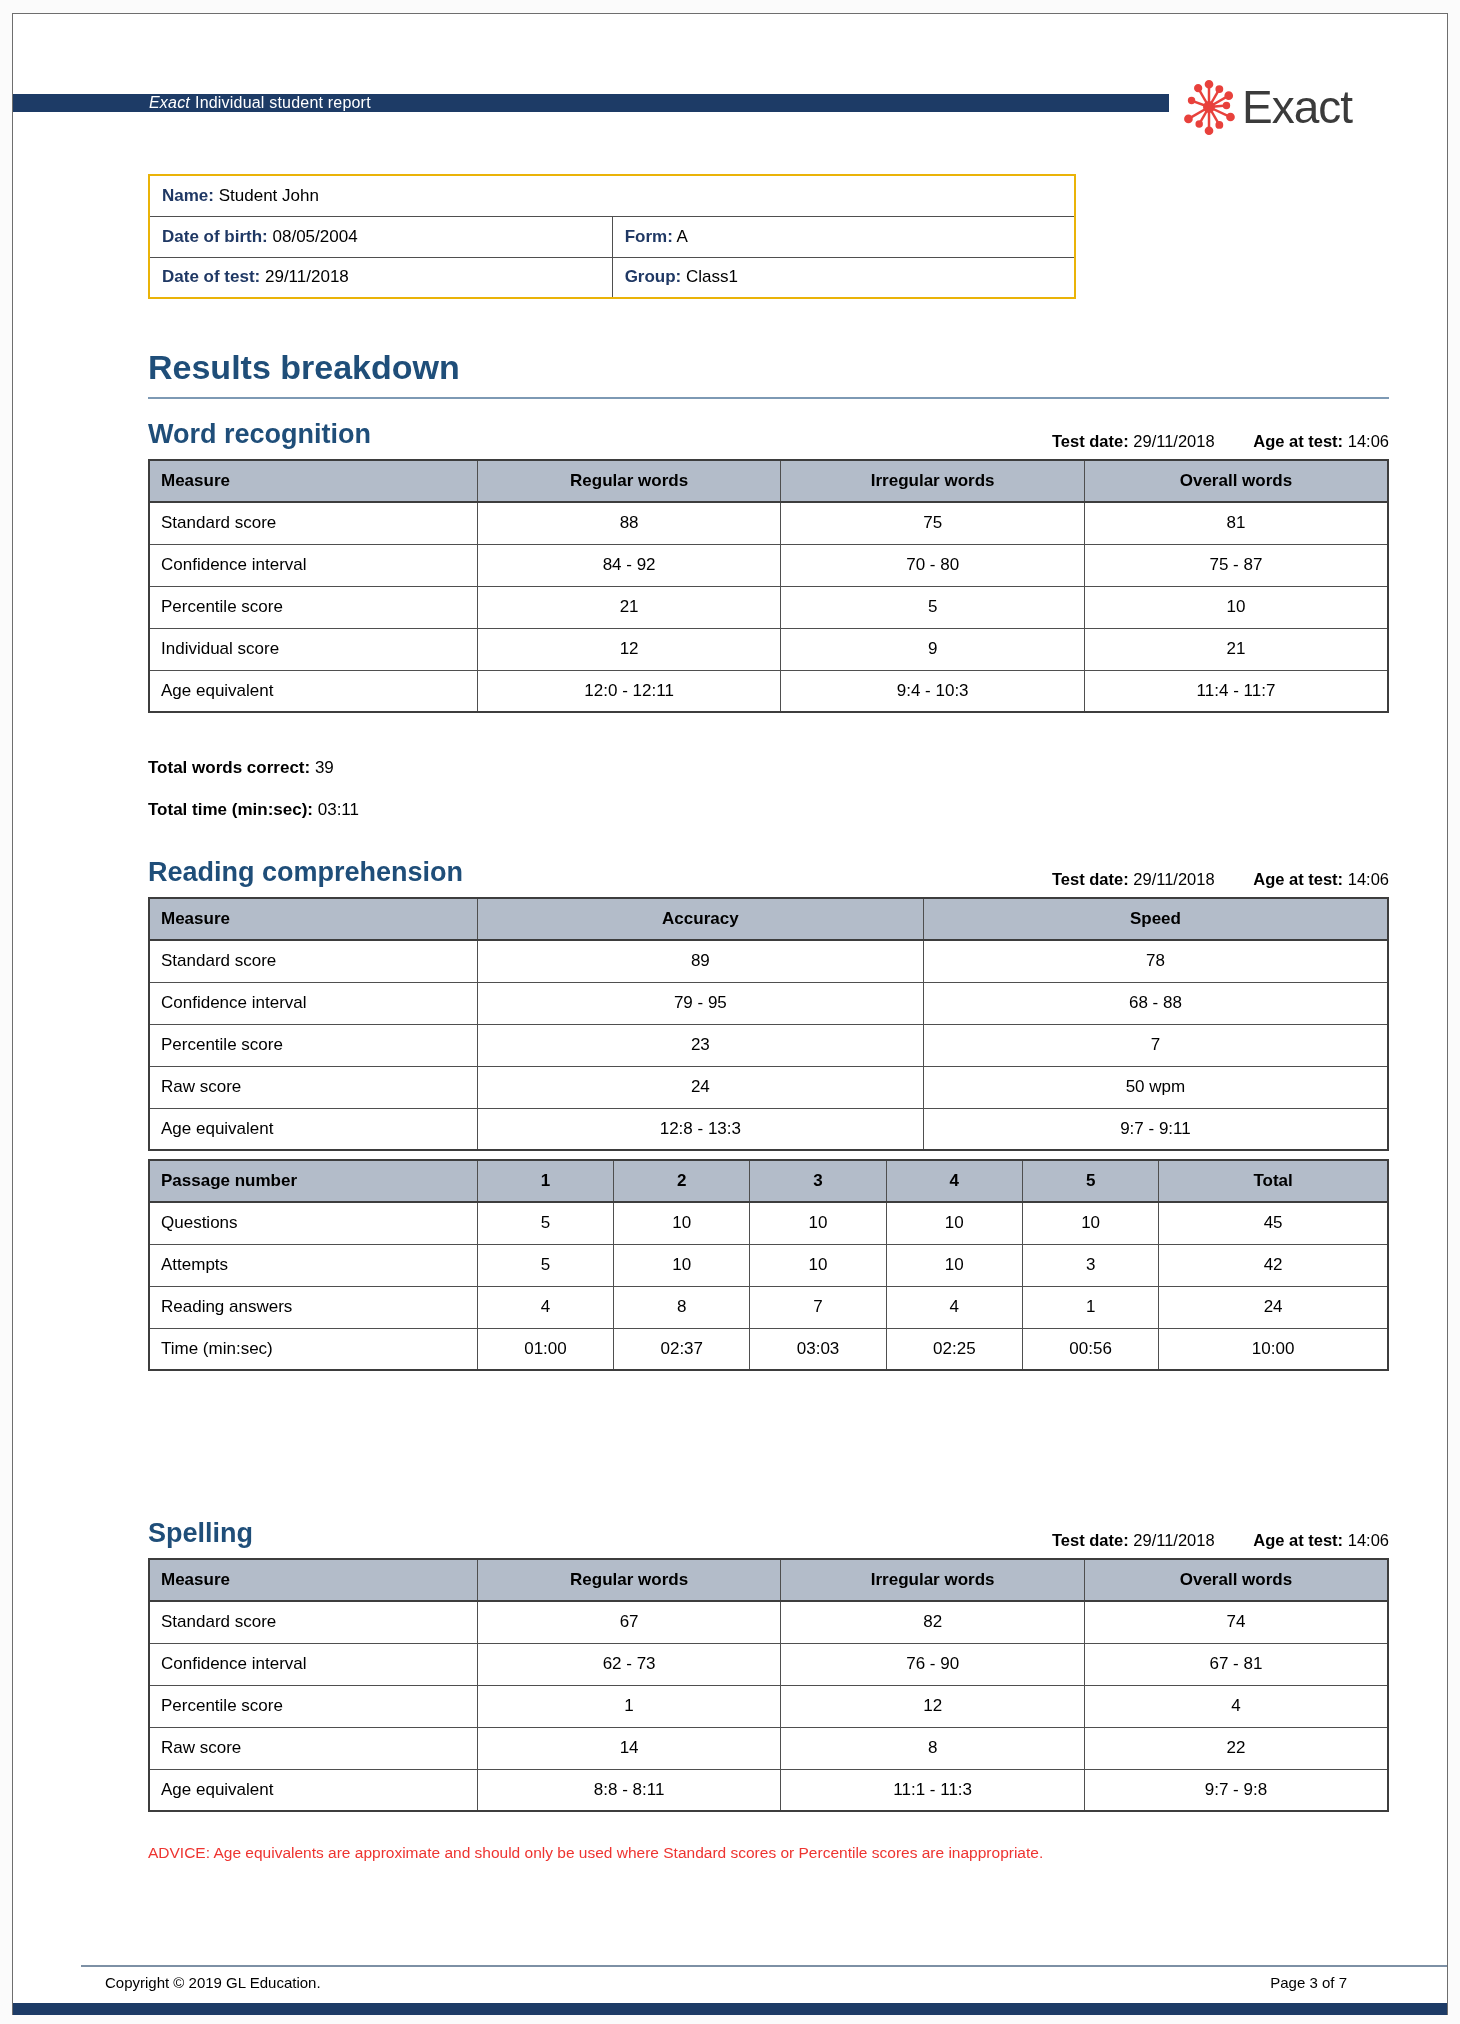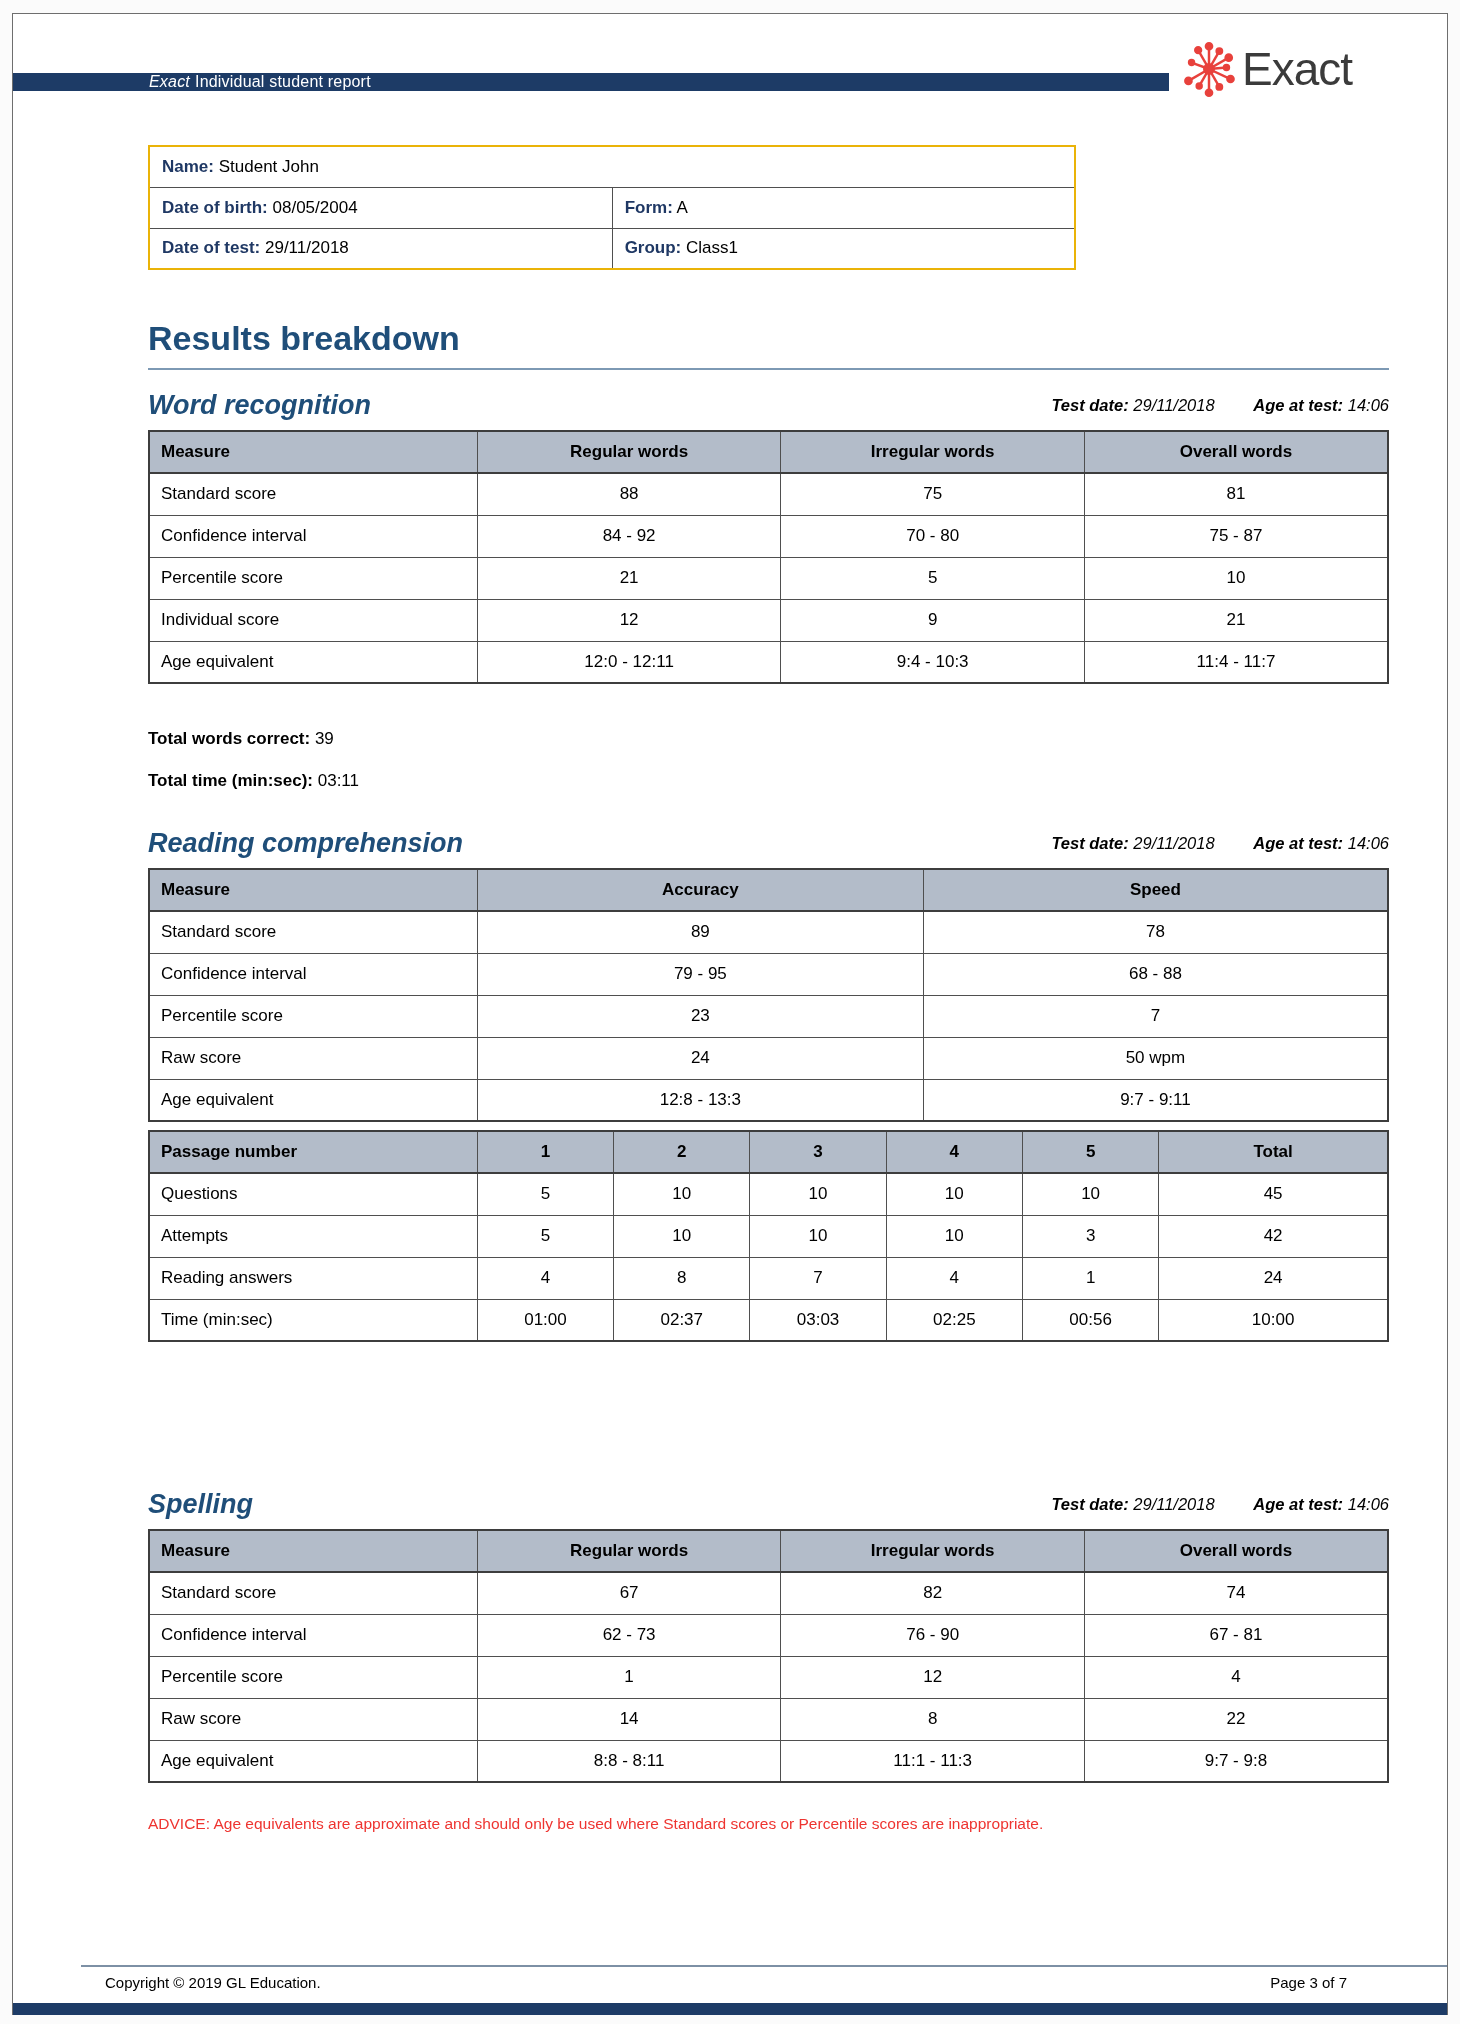--- a/index.html
+++ b/index.html
@@ -11,21 +11,21 @@
   }
   .page {
     position:absolute; left:12px; top:13px;
     width:1436px; height:2002px;
     background:#ffffff;
     border:1px solid #6e6e6e;
     border-bottom:none;
     overflow:hidden;
   }
   
-  .topbar-row { display:flex; height:34px; margin-top:51px; align-items:center; }
+  .topbar-row { display:flex; height:34px; margin-top:80px; align-items:flex-start; }
   .topbar { flex:1; background:#1d3b66; display:flex; align-items:center; }
   .bar-title { color:#ffffff; font-size:16px; margin-left:136px; letter-spacing:0.2px; }
   .bar-title .brand { font-style:italic; }
   .bar-title .rest { margin-left:5px; }
   .logo-box {
     width:192px; height:80px; margin-top:-27px;
     background:#ffffff; display:flex; align-items:center; justify-content:center;
     z-index:2;
   }
   .logo-text { font-size:46px; font-weight:300; color:#3b3b3b; letter-spacing:-1px; margin-left:2px; }
@@ -37,21 +37,21 @@
     width:74.8%; border-collapse:collapse; border:2px solid #eab308; margin-top:46px;
   }
   .info-table td { border:1px solid #4f4f4f; height:41px; font-size:17px; padding:4px 12px; color:#000; }
   .info-table td:first-child { width:50%; }
   .ilbl { color:#1f3864; font-weight:bold; }
   
   h1.results-title {
     margin-top:48px; font-size:34px; line-height:40px; color:#1f4e79; font-weight:bold;
     padding-bottom:10px; border-bottom:2px solid #7d99b4;
   }
-  .section-head { display:flex; align-items:center; justify-content:space-between; margin-top:18px;font-style:italic; }
+  .section-head { display:flex; align-items:flex-end; justify-content:space-between; margin-top:18px; }
   .section-head h2 { font-size:27px; line-height:34px; color:#1f4e79; font-weight:bold; }
   .testmeta { font-size:16.5px; color:#000; white-space:nowrap; }
   .testmeta .pair + .pair { margin-left:34px; }
   .testmeta .mlbl { font-weight:bold; }
   
   table.report { width:100%; border-collapse:collapse; border:2px solid #3d3d3d;margin-top:8px; }
   table.report th, table.report td {
     border:1px solid #4f4f4f; height:42px; font-size:17px; padding:2px 10px;
     text-align:center; color:#000;
   }

